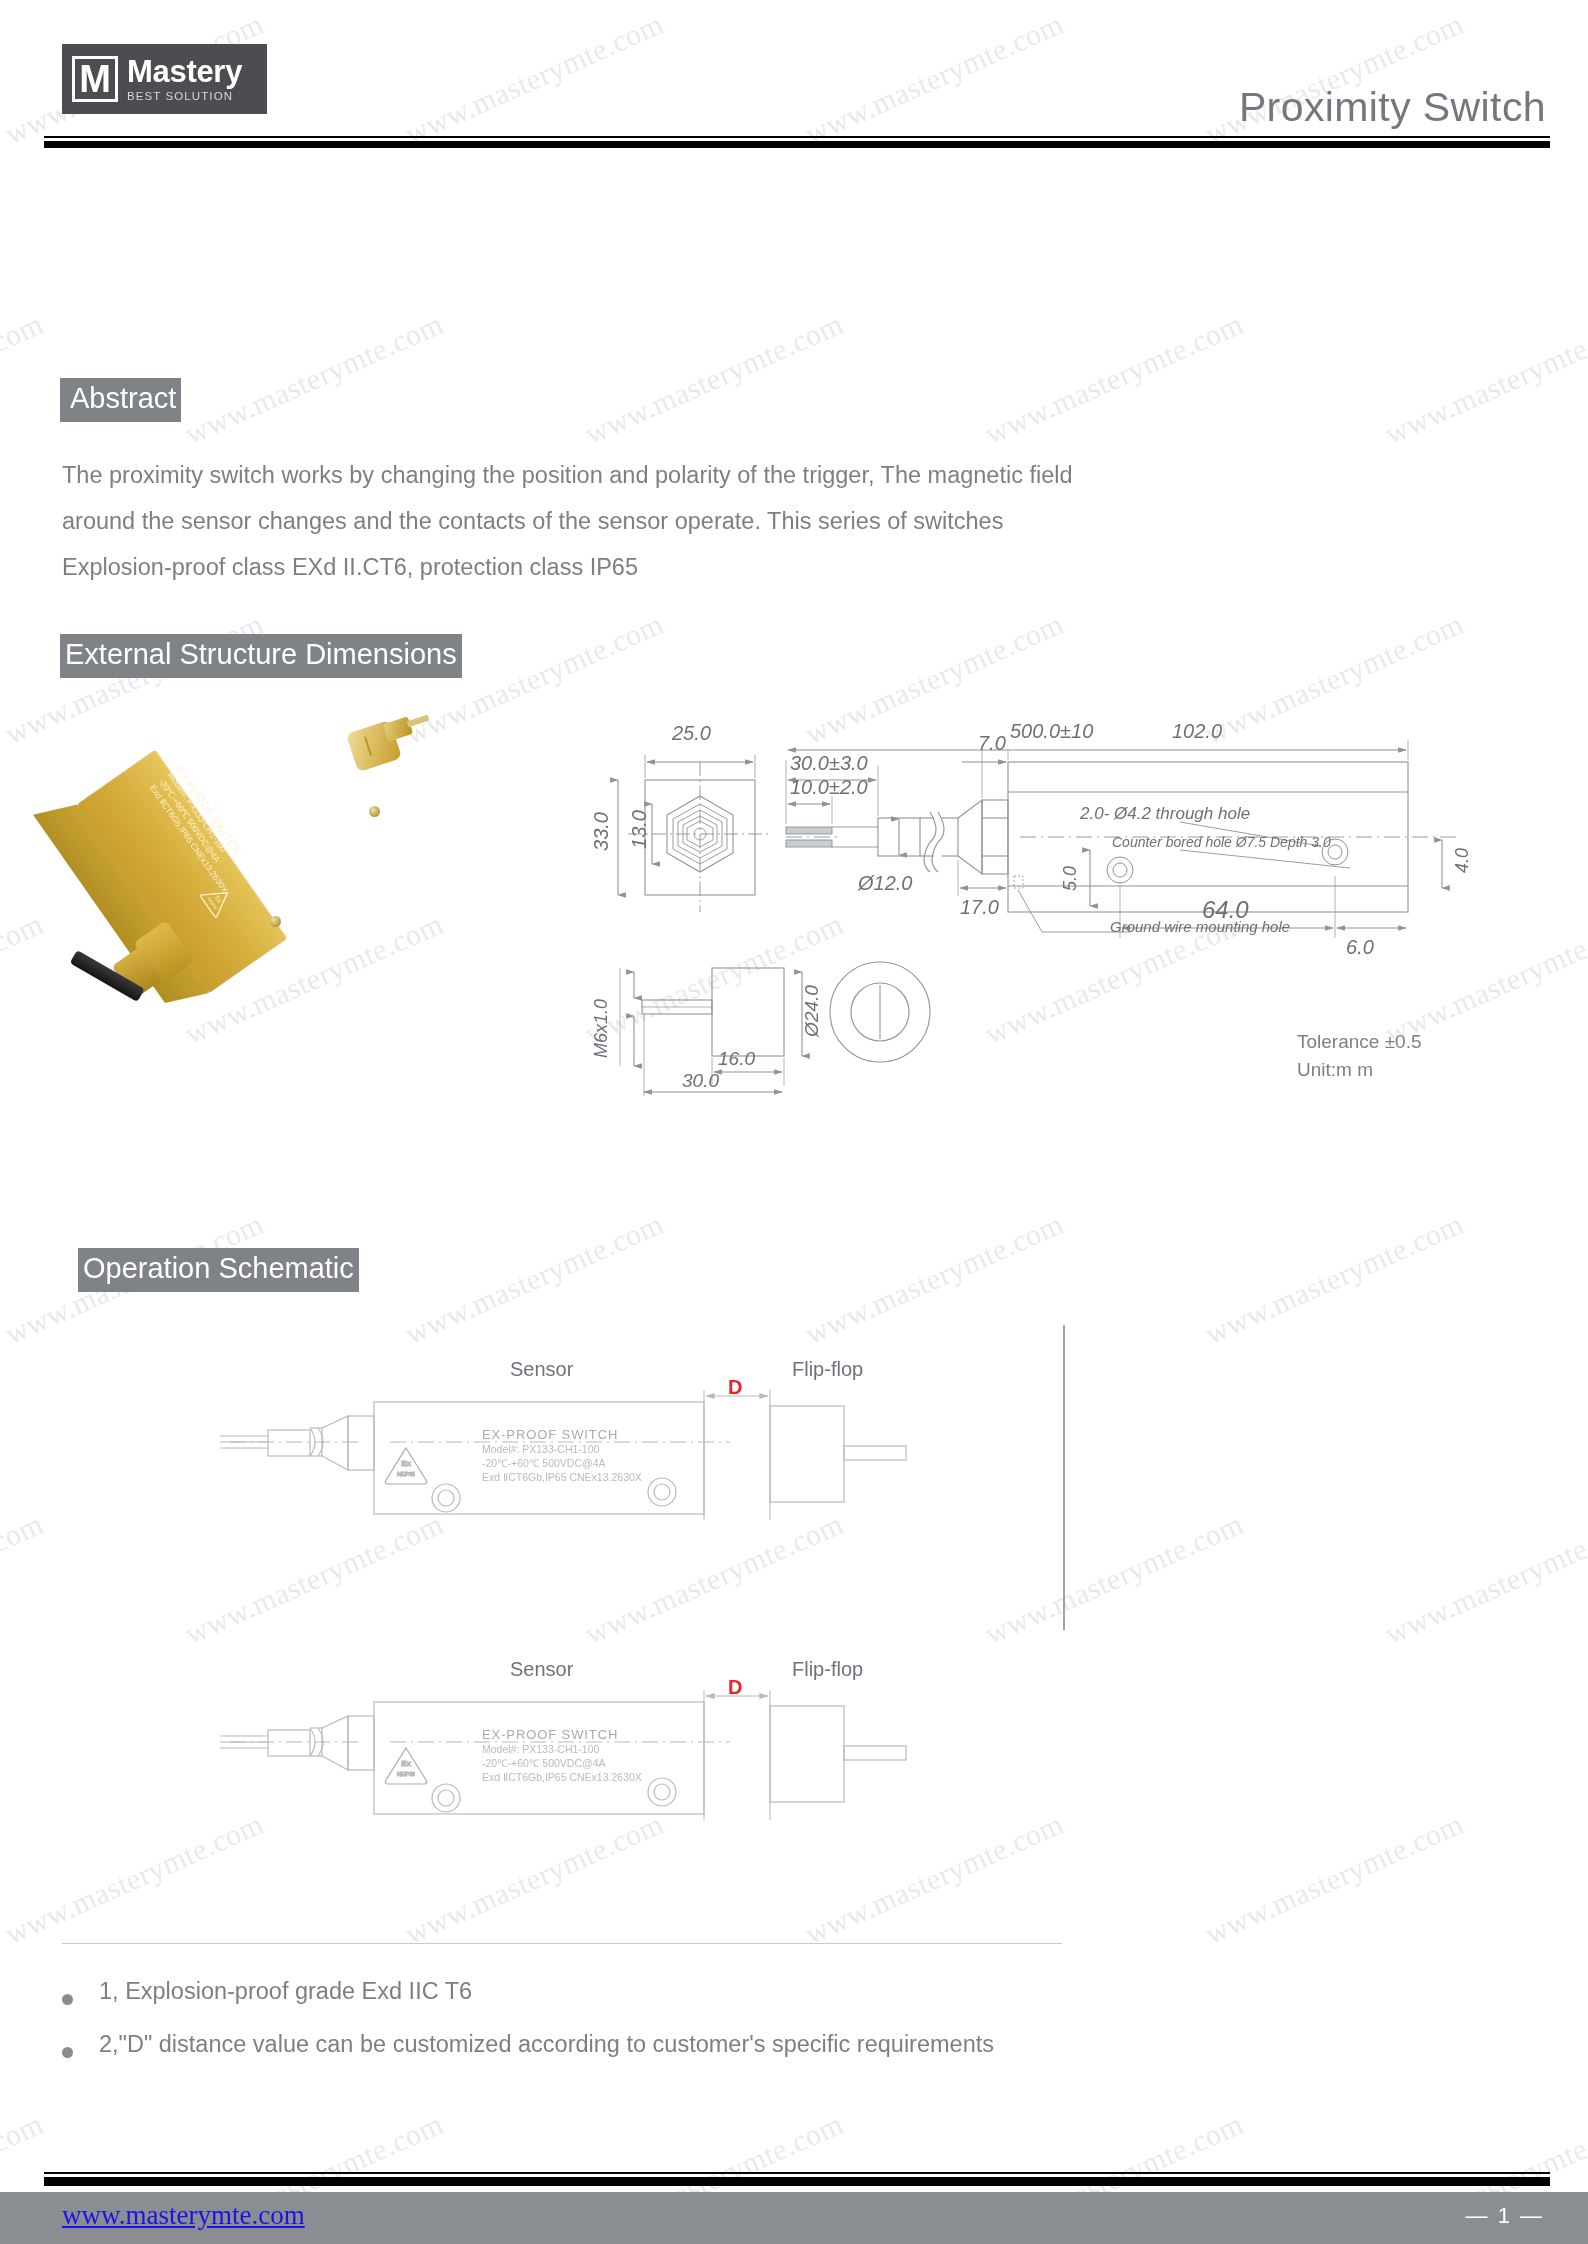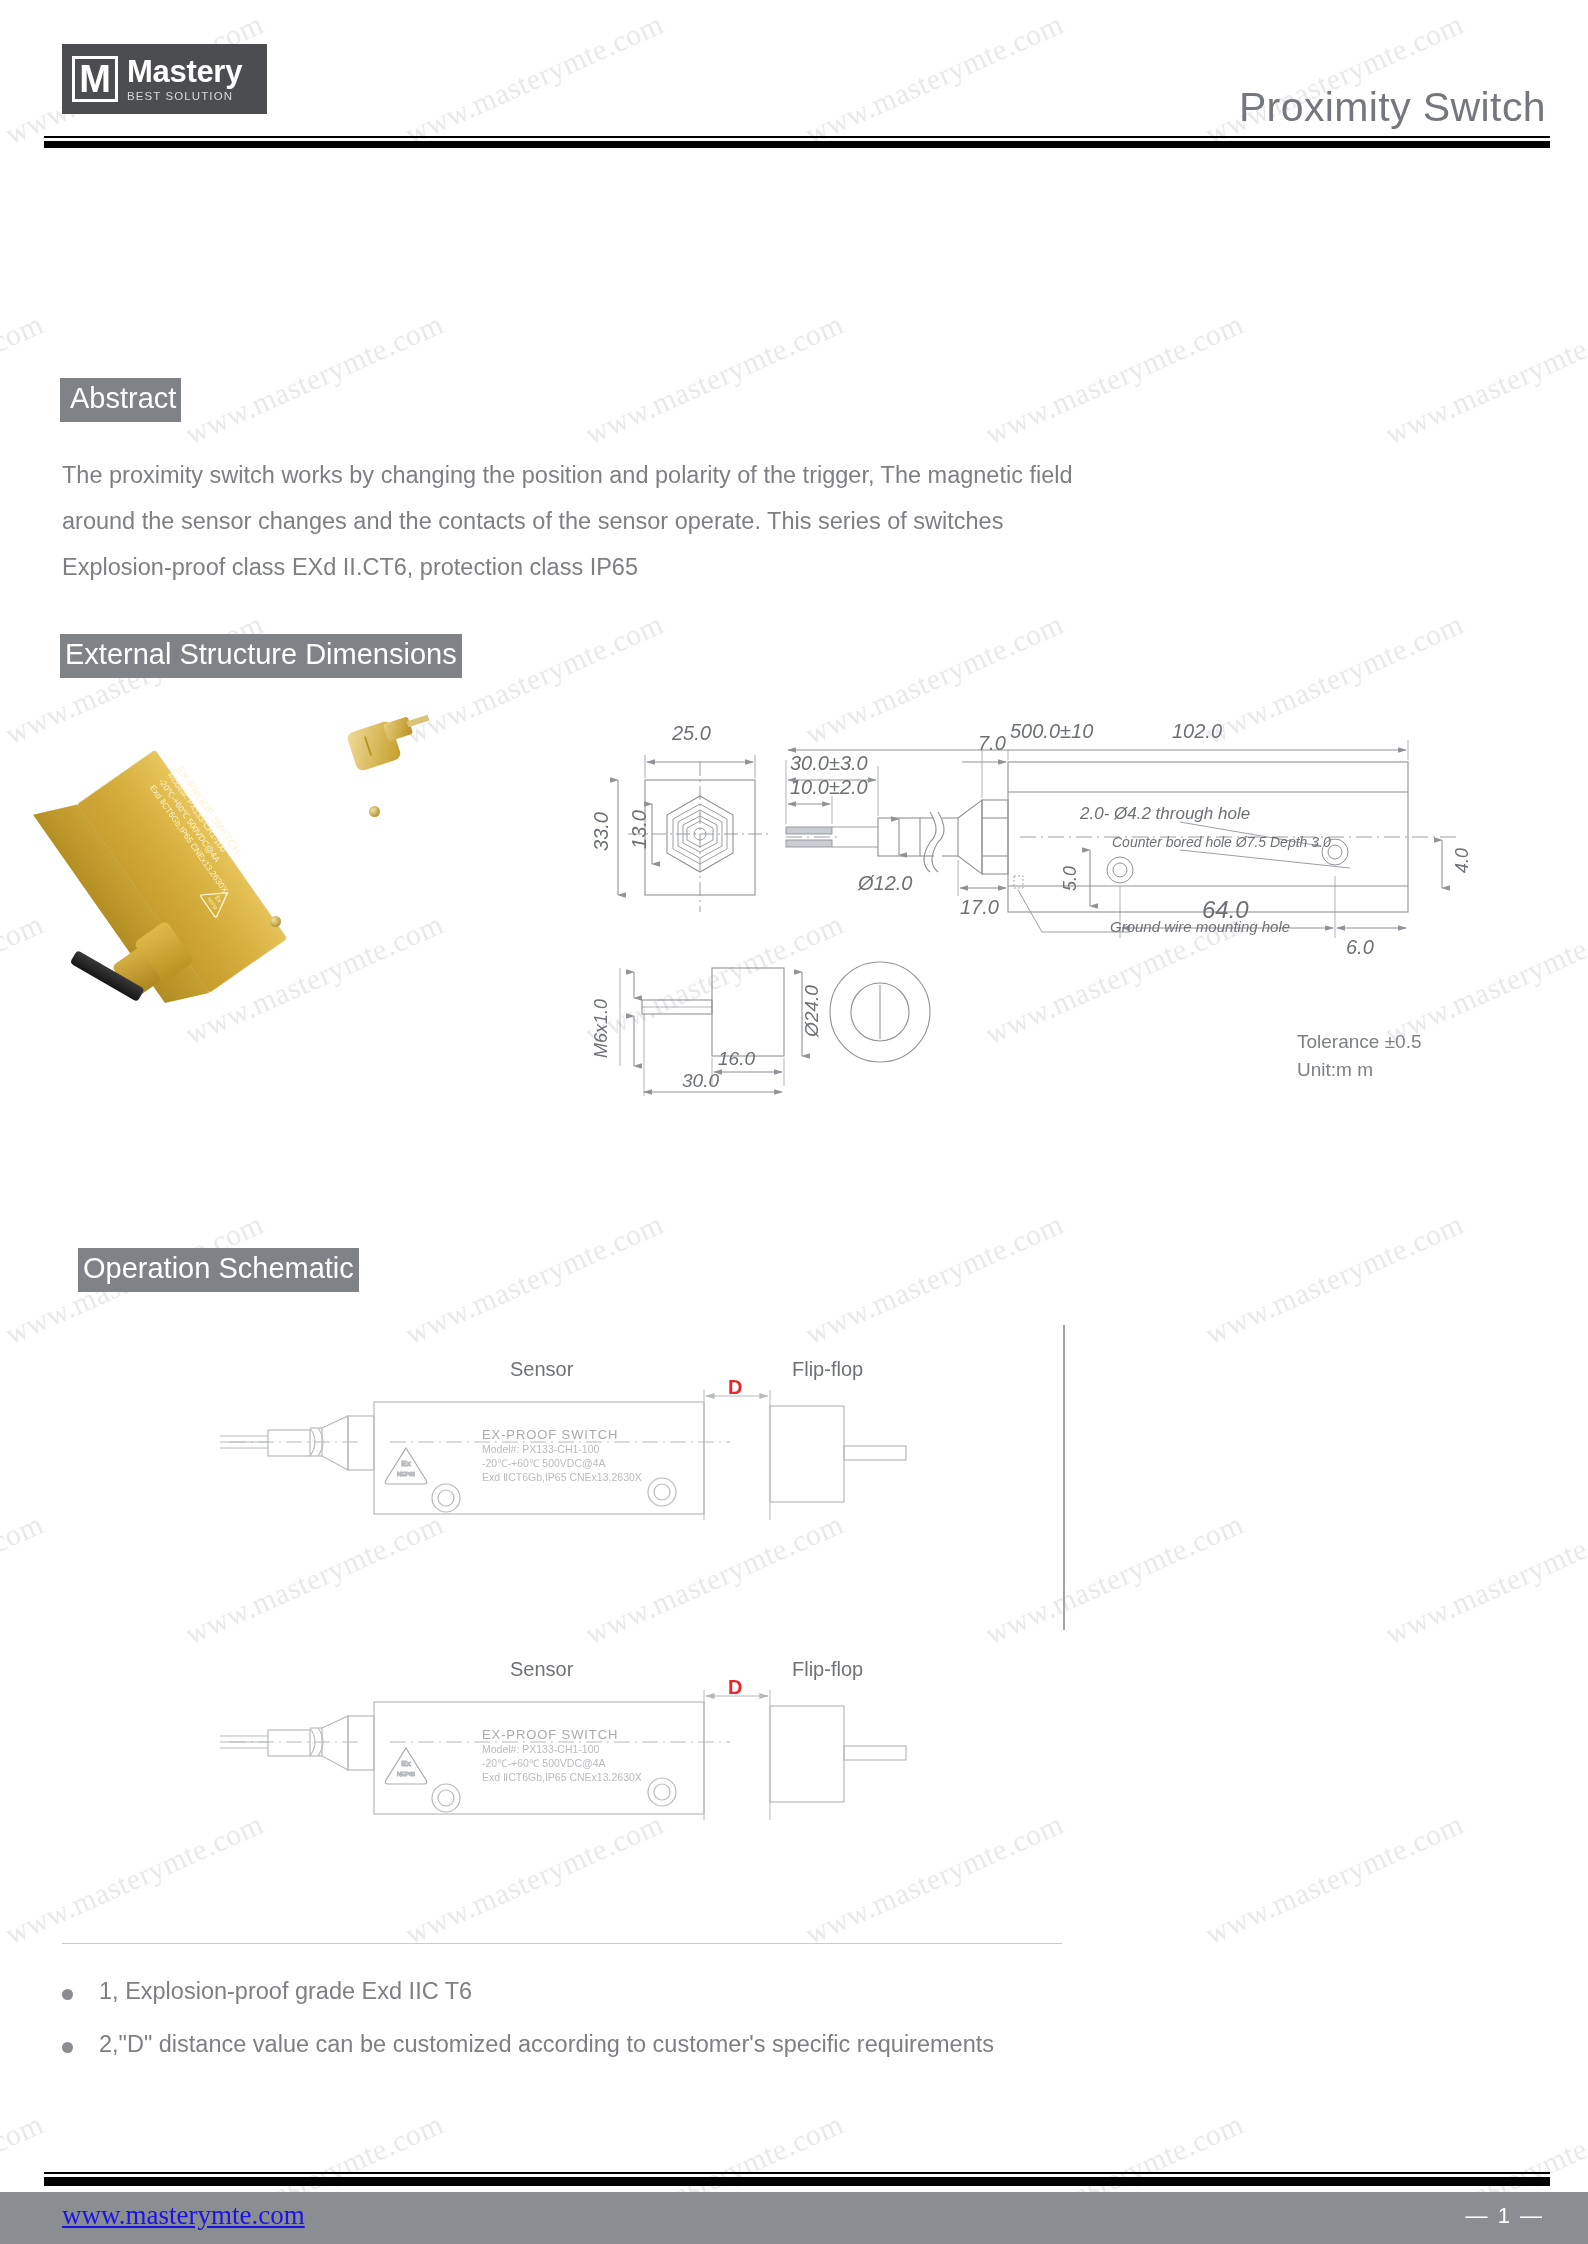--- a/index.html
+++ b/index.html
@@ -142,21 +142,21 @@
     position:absolute;color:#b9bbc0;font-size:10.5px;line-height:14px;white-space:nowrap;
     font-family:"Liberation Sans",sans-serif;
   }
   .sch-plate .t1{font-size:13px;letter-spacing:.9px;color:#a9abb1;}
   .divider-v{position:absolute;background:#9fa2a8;width:2px;}
 
   
   .rem-rule{position:absolute;left:62px;top:1943px;width:1000px;height:1px;background:#c8cacd;}
   #remarks{position:absolute;left:62px;top:1978px;font-size:23.5px;color:#7d7f85;}
   #remarks .r-title{margin:0 0 26px 0;}
-  .r-item{display:flex;align-items:flex-start;margin-bottom:26px;}
+  .r-item{display:flex;align-items:flex-end;margin-bottom:26px;}
   .r-bullet{width:11px;height:11px;border-radius:50%;background:#8a8c91;margin:11px 26px 0 0;flex:0 0 auto;}
 
   
   .ft-rule-thin{position:absolute;left:44px;right:38px;top:2172px;height:2px;background:#000;}
   .ft-rule-thick{position:absolute;left:44px;right:38px;top:2177px;height:9px;background:#000;}
   .ft-band{position:absolute;left:0;right:0;top:2192px;height:52px;background:#8a8d92;}
   .ft-link{
     position:absolute;left:62px;top:2200px;
     font-family:"Liberation Serif",serif;font-size:27px;color:#1a13e8;
     text-decoration:underline;

